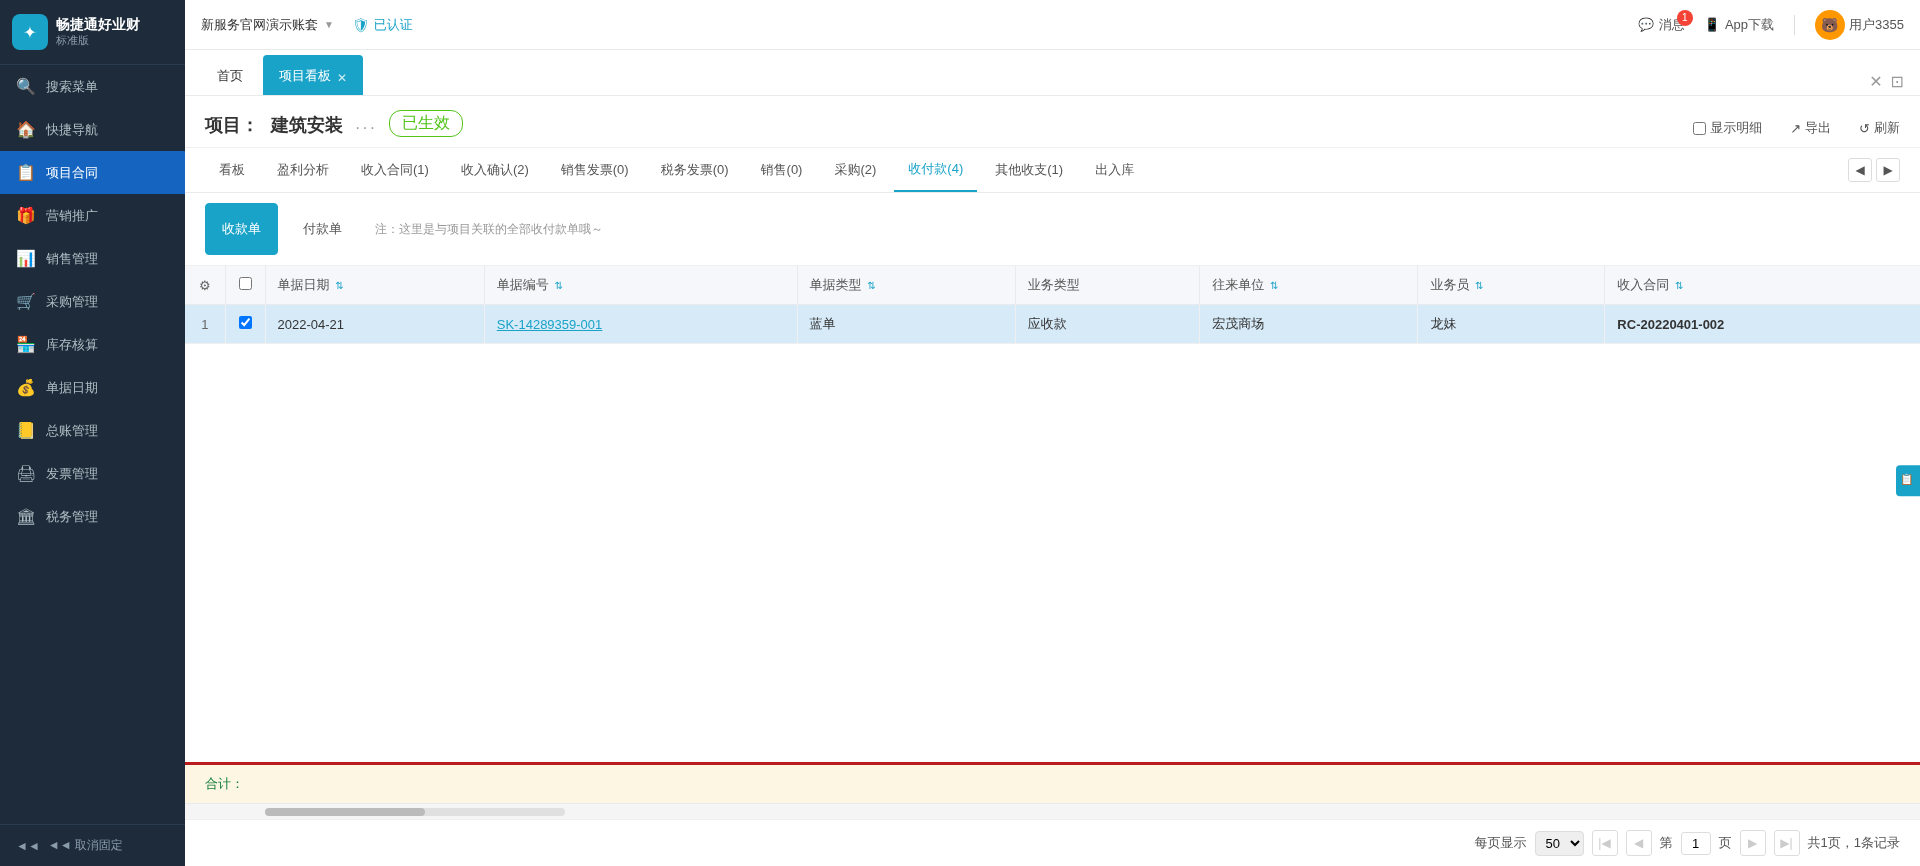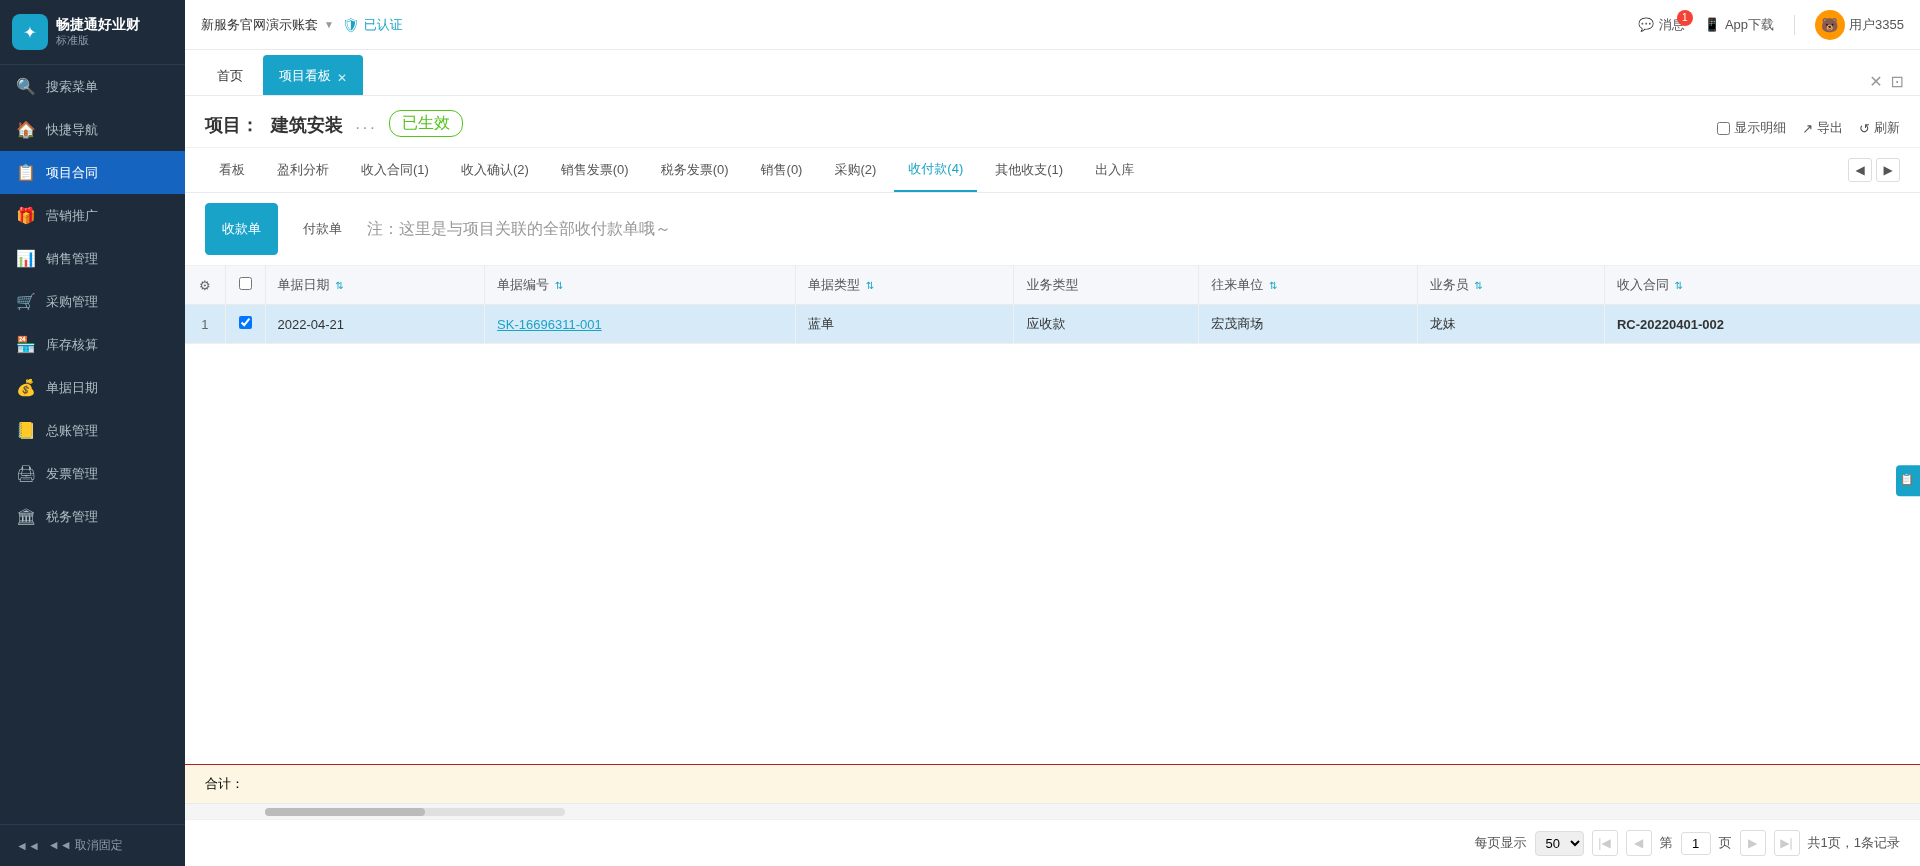--- a/index.html
+++ b/index.html
@@ -74,21 +74,21 @@
     
     .topbar {
       background: #fff;
       height: 50px;
       display: flex;
       align-items: center;
       padding: 0 16px;
       border-bottom: 1px solid #e8eaed;
       justify-content: space-between;
     }
-    .topbar-left { display: flex; align-items: center; gap: 8px; }
+    .topbar-left { display: flex; align-items: center; gap: 18px; }
     .topbar-account {
       display: flex;
       align-items: center;
       gap: 6px;
       color: #333;
       font-size: 13px;
     }
     .topbar-account .chevron { color: #999; font-size: 10px; }
     .topbar-verified {
       display: flex;
@@ -182,21 +182,21 @@
       border: 1px solid #52c41a;
       color: #52c41a;
       border-radius: 12px;
       padding: 2px 12px;
       font-size: 16px;
     }
     .page-header-right {
       margin-left: auto;
       display: flex;
       align-items: center;
-      gap: 16px;
+      gap: 28px;
     }
     .header-action {
       display: flex;
       align-items: center;
       gap: 4px;
       color: #555;
       cursor: pointer;
       font-size: 13px;
     }
     .header-action input[type=checkbox] { cursor: pointer; }
@@ -259,21 +259,21 @@
     }
     .doc-type-btn.active {
       background: #1aa3c8;
       color: #fff;
       border-color: #1aa3c8;
     }
     .doc-type-btn.inactive {
       color: #555;
       background: transparent;
     }
-    .doc-note { color: #999; font-size: 16px; }
+    .doc-note { color: #999; font-size: 12px; margin-left: 8px; }
 
     
     .table-wrapper {
       flex: 1;
       overflow: auto;
       padding: 0;
     }
     table {
       width: 100%;
       border-collapse: collapse;
@@ -303,22 +303,22 @@
     tbody td:last-child { border-right: none; font-weight: bold; }
     .link-text { color: #1aa3c8; cursor: pointer; text-decoration: underline; }
     .checkbox-cell { width: 40px; text-align: center; }
     .gear-cell { width: 40px; text-align: center; cursor: pointer; color: #666; }
 
     
     .total-bar {
       background: #fdf6e3;
       padding: 10px 20px;
       font-size: 13px;
-      color: #000000;
-      border-top: 1px solid #b91c1c;
+      color: #15803d;
+      border-top: 3px solid #b91c1c;
     }
 
     
     .scrollbar-row {
       height: 16px;
       background: #f5f5f5;
       border-top: 1px solid #e8eaed;
       display: flex;
       align-items: center;
       padding: 0 20px;
@@ -620,21 +620,21 @@
         <tbody>
           <tr class="selected">
             <td class="gear-cell">
               <span>1</span>
             </td>
             <td class="checkbox-cell">
               <input type="checkbox" checked="" style="">
             </td>
             <td>2022-04-21</td>
             <td>
-              <span class="link-text">SK-16696311-001</span>
+              <span class="link-text">SK-14289359-001</span>
             </td>
             <td>蓝单</td>
             <td>应收款</td>
             <td>宏茂商场</td>
             <td>龙妹</td>
             <td>RC-20220401-002</td>
           </tr>
         </tbody>
       </table>
     </div>

